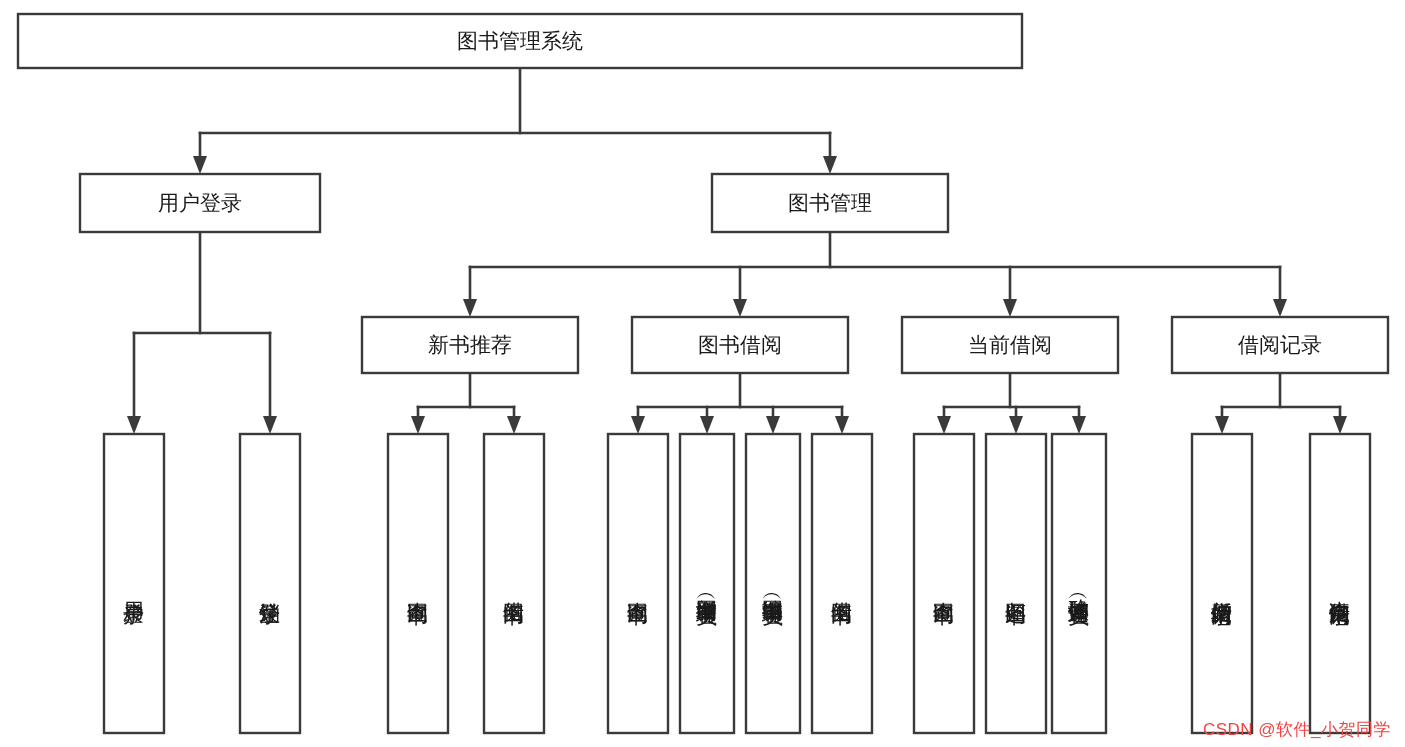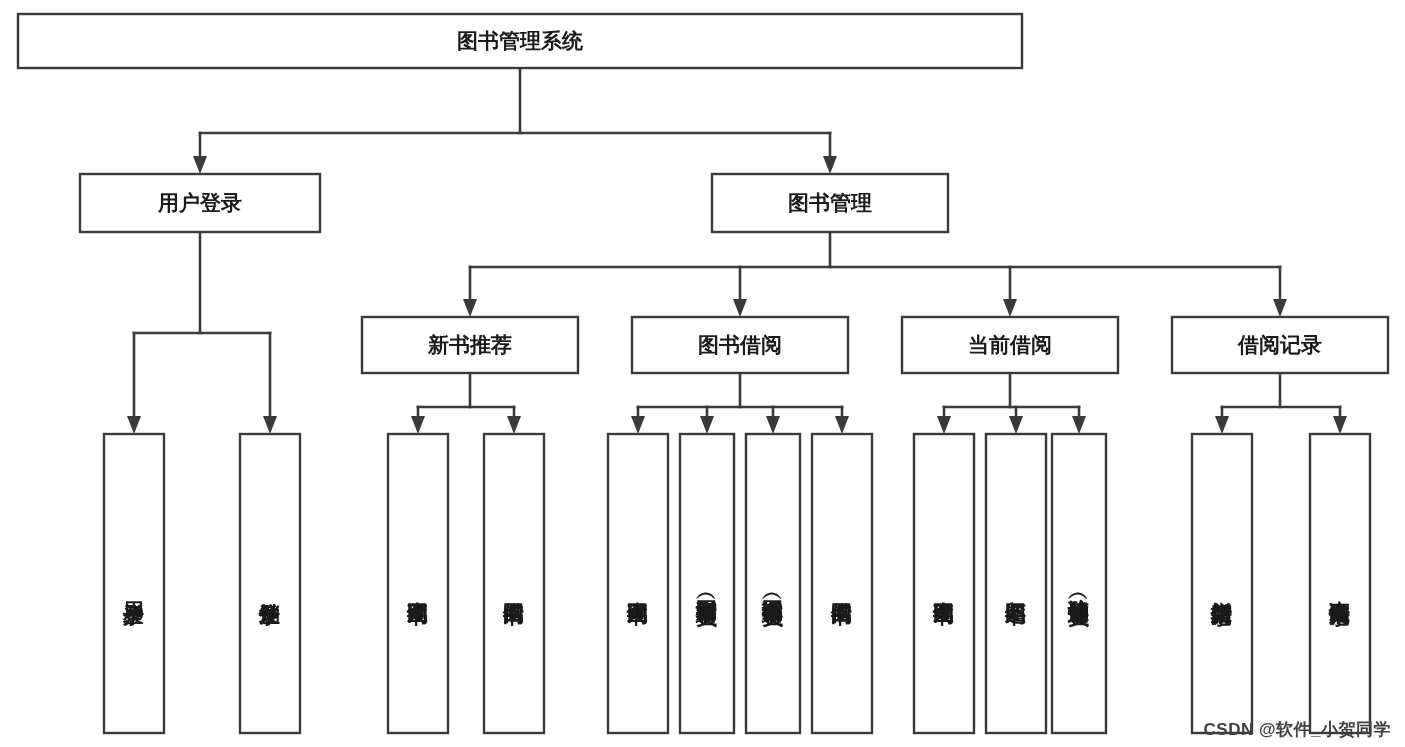--- a/index.html
+++ b/index.html
@@ -11,21 +11,20 @@
     width: 1405px;
     height: 747px;
     font-family: "Liberation Sans", "DejaVu Sans", sans-serif;
     overflow: hidden;
     position: relative;
   }
   #diagram-root {
     position: relative;
     width: 1405px;
     height: 747px;
-    font-weight: bold;
   }
   svg.diagram-canvas {
     position: absolute;
     top: 0;
     left: 0;
     width: 1405px;
     height: 747px;
   }
   .node-box {
     fill: #ffffff;
@@ -65,21 +64,21 @@
     text-align: center;
     pointer-events: none;
     box-sizing: border-box;
   }
   .watermark {
     position: absolute;
     right: 14px;
     bottom: 6px;
     font-family: "Liberation Sans", "DejaVu Sans", sans-serif;
     font-size: 17px;
-    color: #404040;
+    color: #ef4444;
     letter-spacing: 0.5px;
     white-space: nowrap;
     user-select: none;
   }
 </style>
 </head>
 <body>
 
 <div id="diagram-root">
   <svg class="diagram-canvas" id="diagram-svg" viewBox="0 0 1405 747" xmlns="http://www.w3.org/2000/svg">

